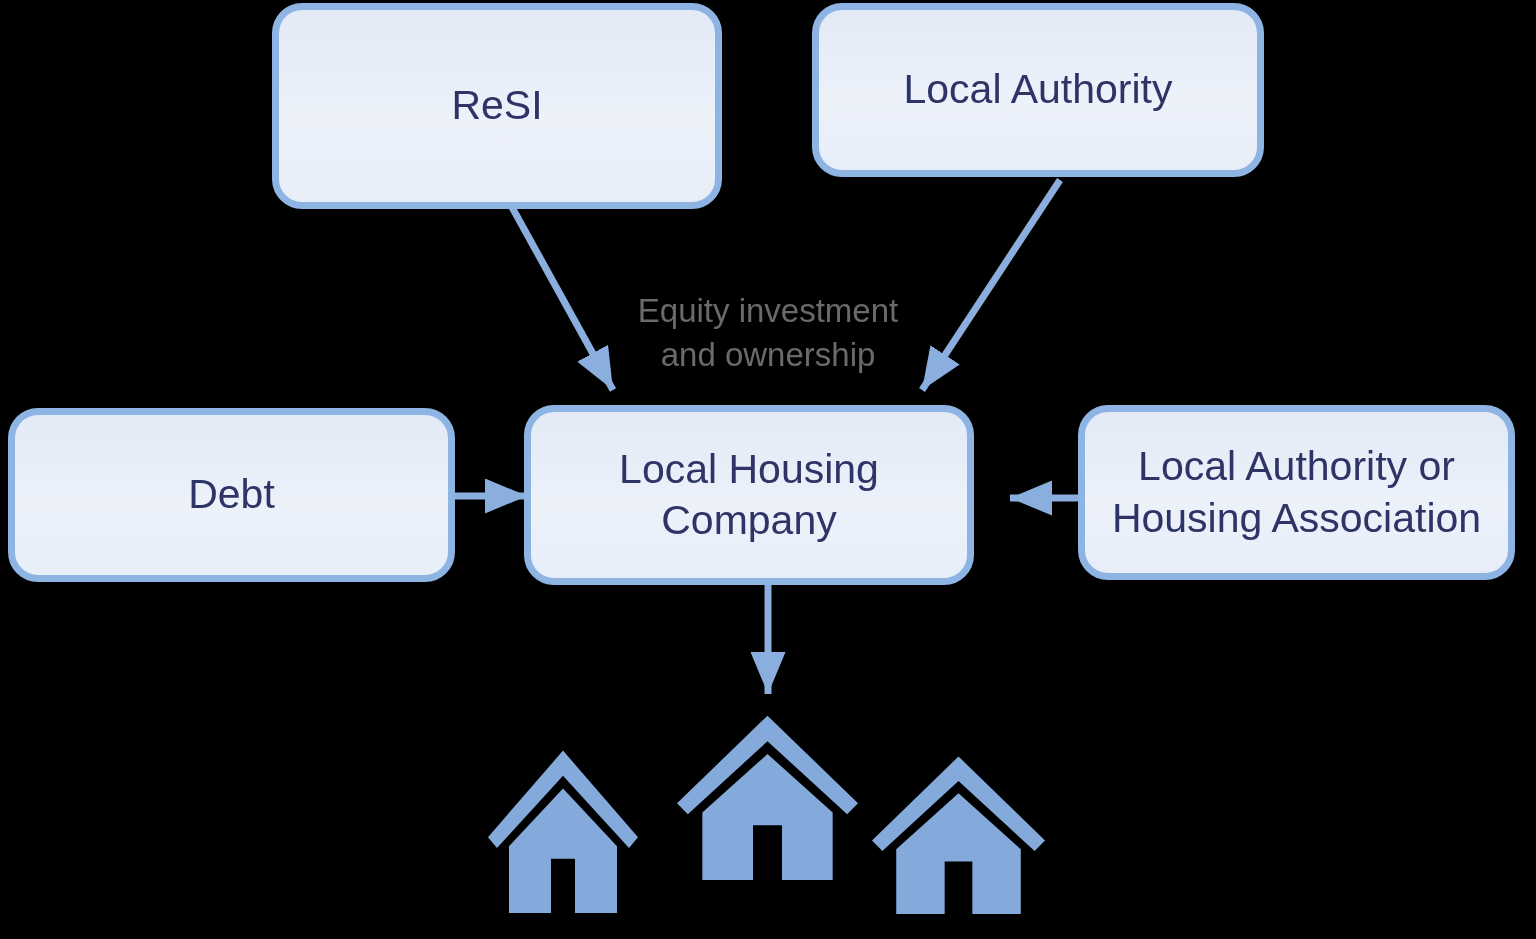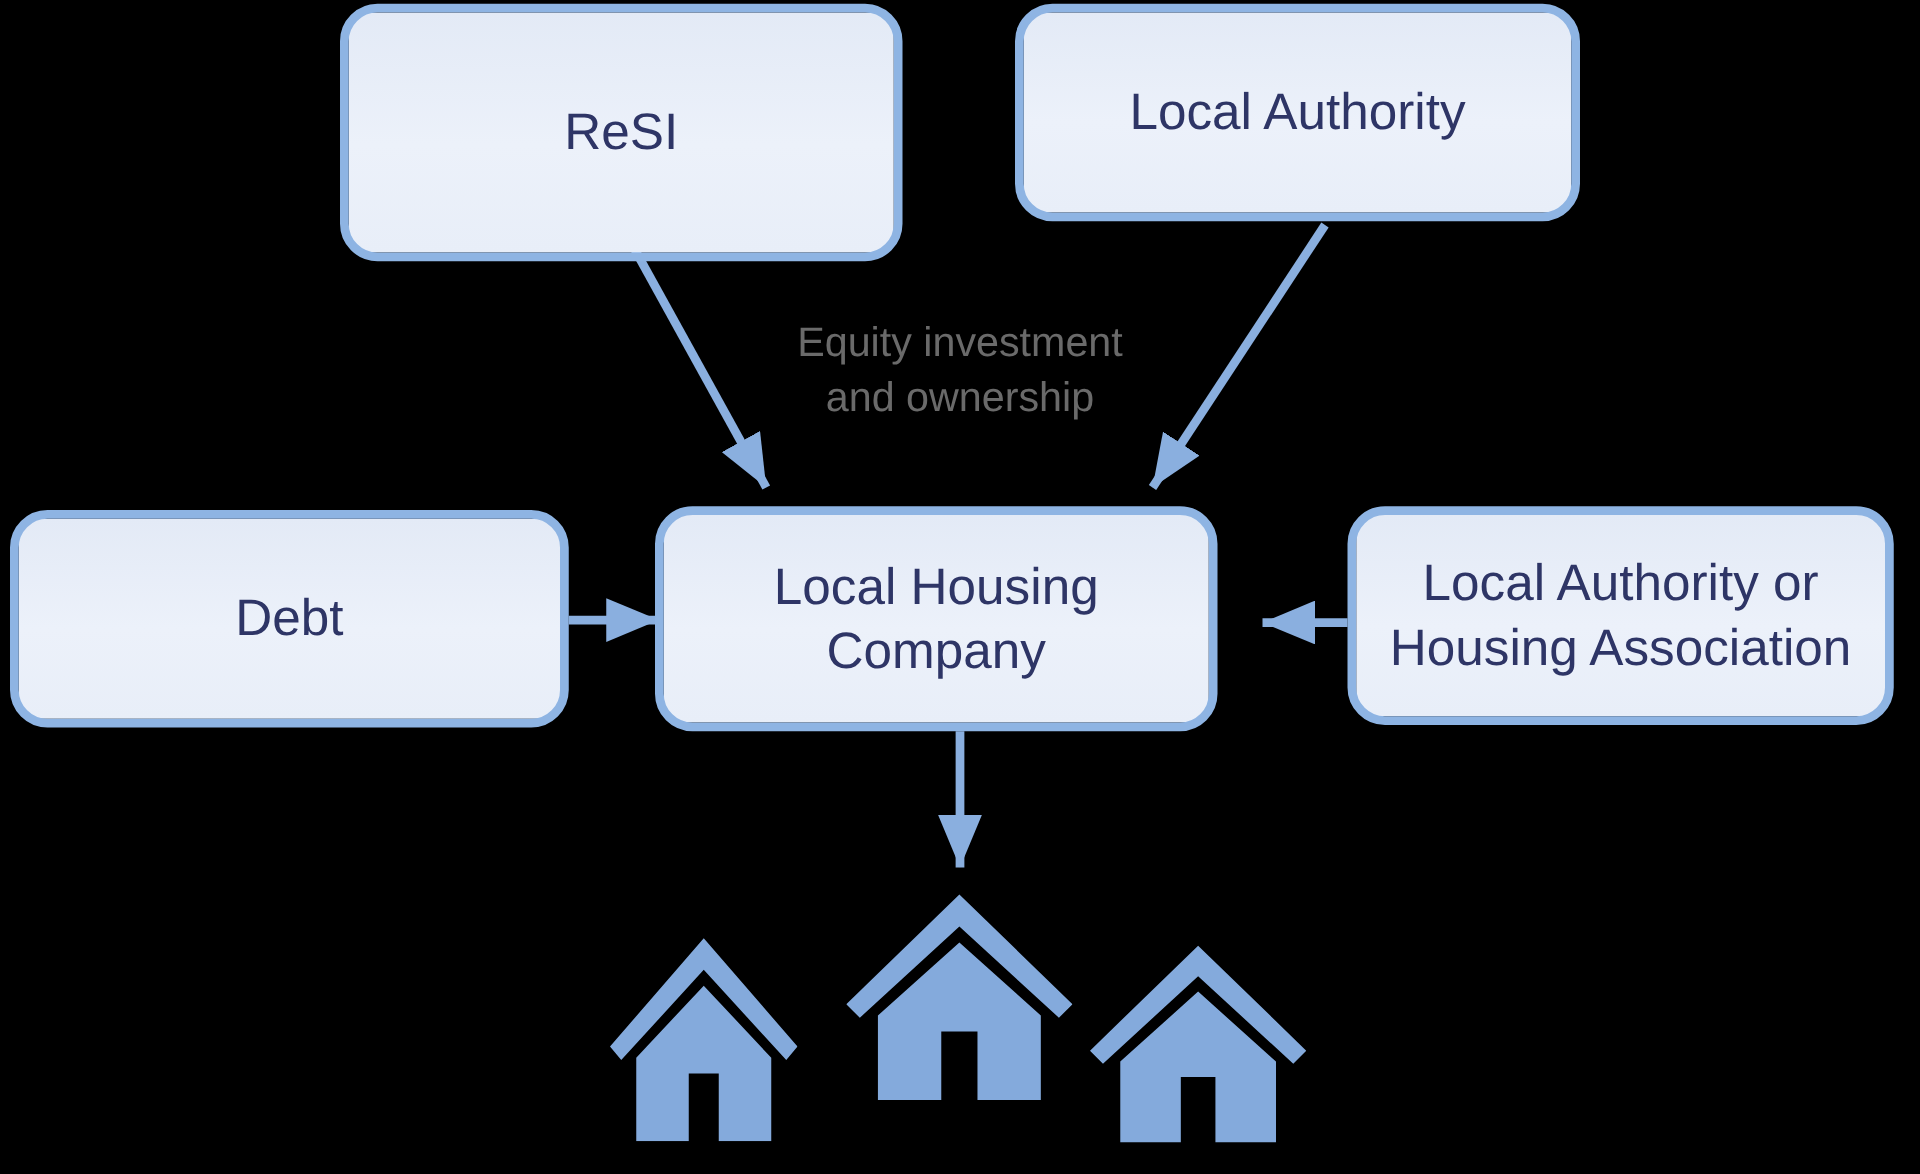--- a/index.html
+++ b/index.html
@@ -41,20 +41,21 @@
   .node-label { display: block; }
   .node-label.narrow { max-width: 330px; }
   .node-label.wide   { max-width: 400px; }
 
   .edge-label {
     position: absolute;
     color: var(--edge-label-text);
     font-size: 33px;
     line-height: 1.32;
     text-align: center;
+    margin-top: 37px;
   }
   #label-equity { left: 618px; top: 252px; width: 300px; }
   #label-mgmt   { left: 786px; top: 627px; width: 440px; }
 
   .arrows {
     position: absolute;
     left: 0; top: 0;
     width: 1536px; height: 939px;
     pointer-events: none;
   }

